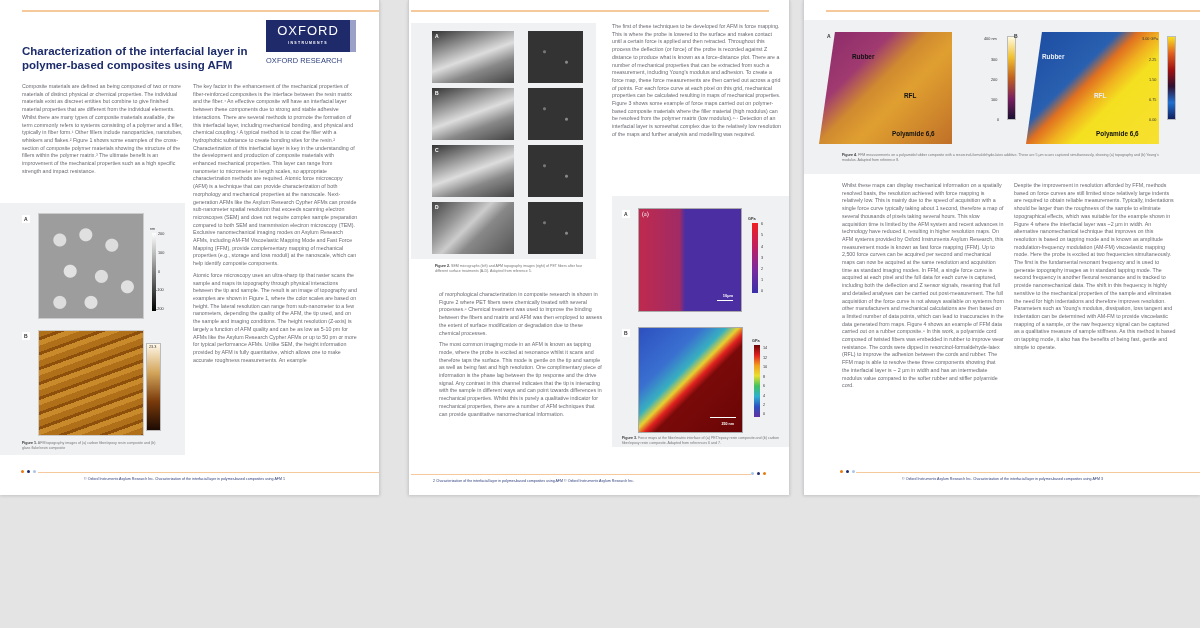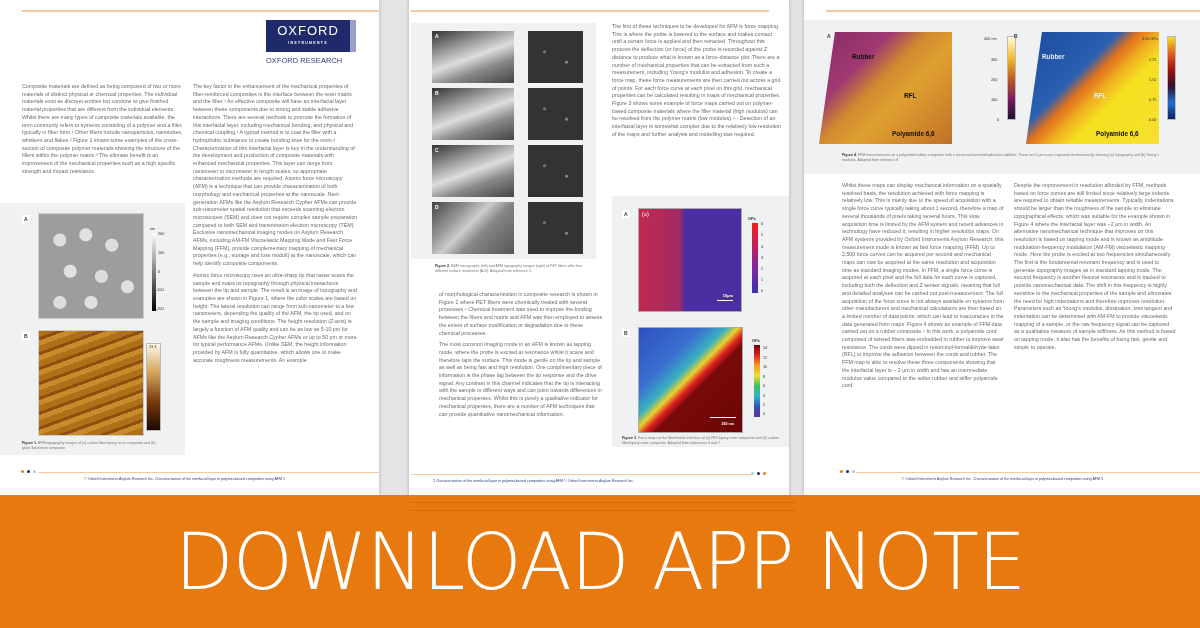--- a/index.html
+++ b/index.html
@@ -69,20 +69,21 @@
   .banner-line { position: absolute; left: 410px; width: 385px; height: 1px; background: #d26a0a; }
   .cta { position: absolute; left: 0; top: 0; width: 1200px; height: 133px; display: flex; align-items: center; justify-content: center; color: #fff; font-family: "DejaVu Sans", sans-serif; font-weight: 200; font-size: 78px; letter-spacing: -1px; transform: scaleX(0.98); }
 </style>
 </head>
 <body>
 
 <div class="stage">
 
   <div class="page" id="page1">
     <div class="top-rule" style="left:22px;width:358px;"></div>
+    <h1 class="p1-title">Characterization of the interfacial layer in polymer-based composites using AFM</h1>
     <div class="logo">
       <div class="oxford">OXFORD</div>
       <div class="instr">INSTRUMENTS</div>
     </div>
     <div class="asylum">OXFORD RESEARCH</div>
 
     <div class="p1-col1 txt">
       <p>Composite materials are defined as being composed of two or more materials of distinct physical or chemical properties. The individual materials exist as discreet entities but combine to give finished material properties that are different from the individual elements. Whilst there are many types of composite materials available, the term commonly refers to systems consisting of a polymer and a filler, typically in fiber form.¹ Other fillers include nanoparticles, nanotubes, whiskers and flakes.² Figure 1 shows some examples of the cross-section of composite polymer materials showing the structure of the fillers within the polymer matrix.³ The ultimate benefit is an improvement of the mechanical properties such as a high specific strength and impact resistance.</p>
     </div>
     <div class="p1-col2 txt">
@@ -240,18 +241,13 @@
 
     <div class="dots" style="left:36px;top:470px;">
       <span class="dot" style="background:#e8790e"></span>
       <span class="dot" style="background:#1f2a6b"></span>
       <span class="dot" style="background:#a9c6e8"></span>
     </div>
     <div class="footer-rule" style="left:52px;top:472px;width:345px;"></div>
     <div class="footer-text" style="left:98px;top:477px;">© Oxford Instruments Asylum Research Inc.   Characterization of the interfacial layer in polymer-based composites using AFM   3</div>
   </div>
 
-  <div class="banner">
-    <div class="banner-line" style="top:7px;"></div>
-    <div class="banner-line" style="top:15px;"></div>
-    <div class="cta">DOWNLOAD APP NOTE</div>
-  </div>
 </div>
 
 </body></html>

